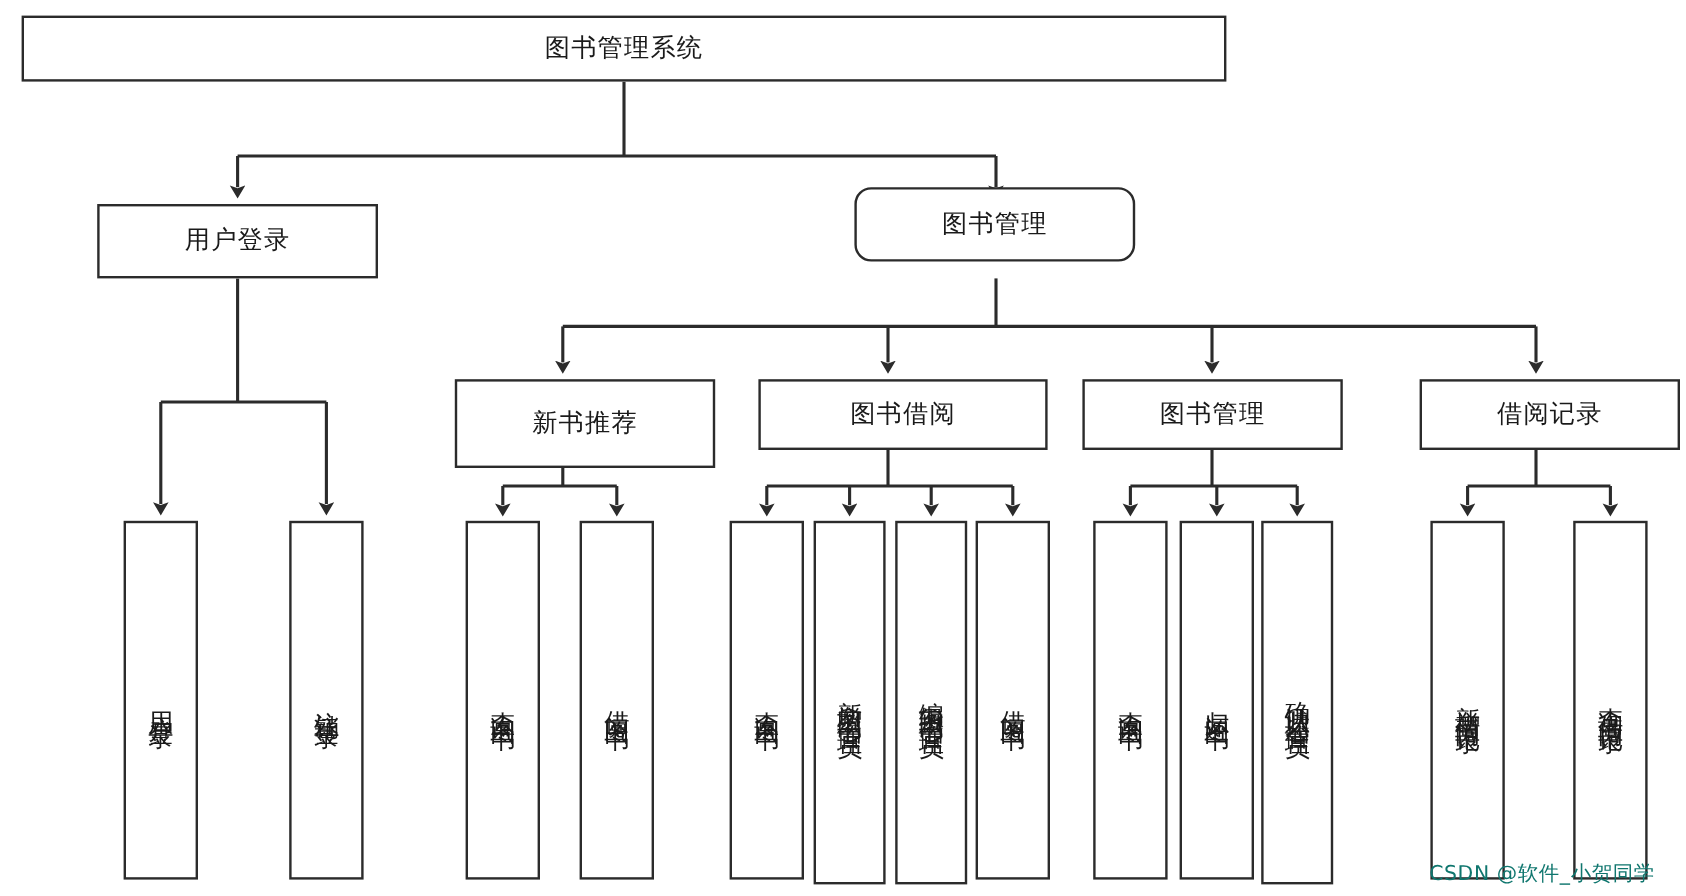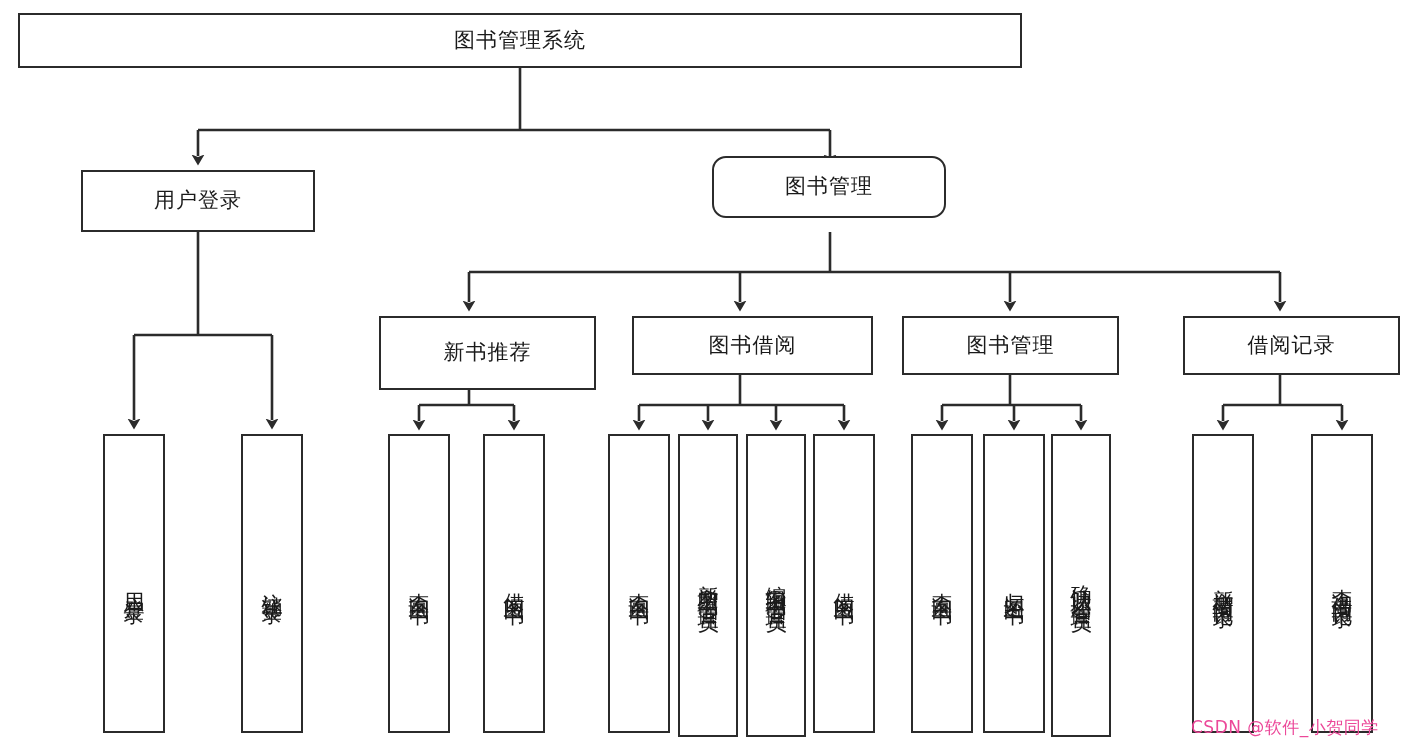--- a/index.html
+++ b/index.html
@@ -48,21 +48,21 @@
     line-height: 1.15;
     padding-top: 4px;
     padding-bottom: 4px;
   }
   .node.root {
     font-size: 21px;
   }
   .watermark {
     position: absolute;
     font-size: 17px;
-    color: #ec4899;
+    color: #0f766e;
     white-space: nowrap;
     letter-spacing: 0.5px;
   }
 </style>
 </head>
 <body>
 
 <div id="canvas">
 
   <svg id="edges" viewBox="0 0 1405 747" xmlns="http://www.w3.org/2000/svg">

